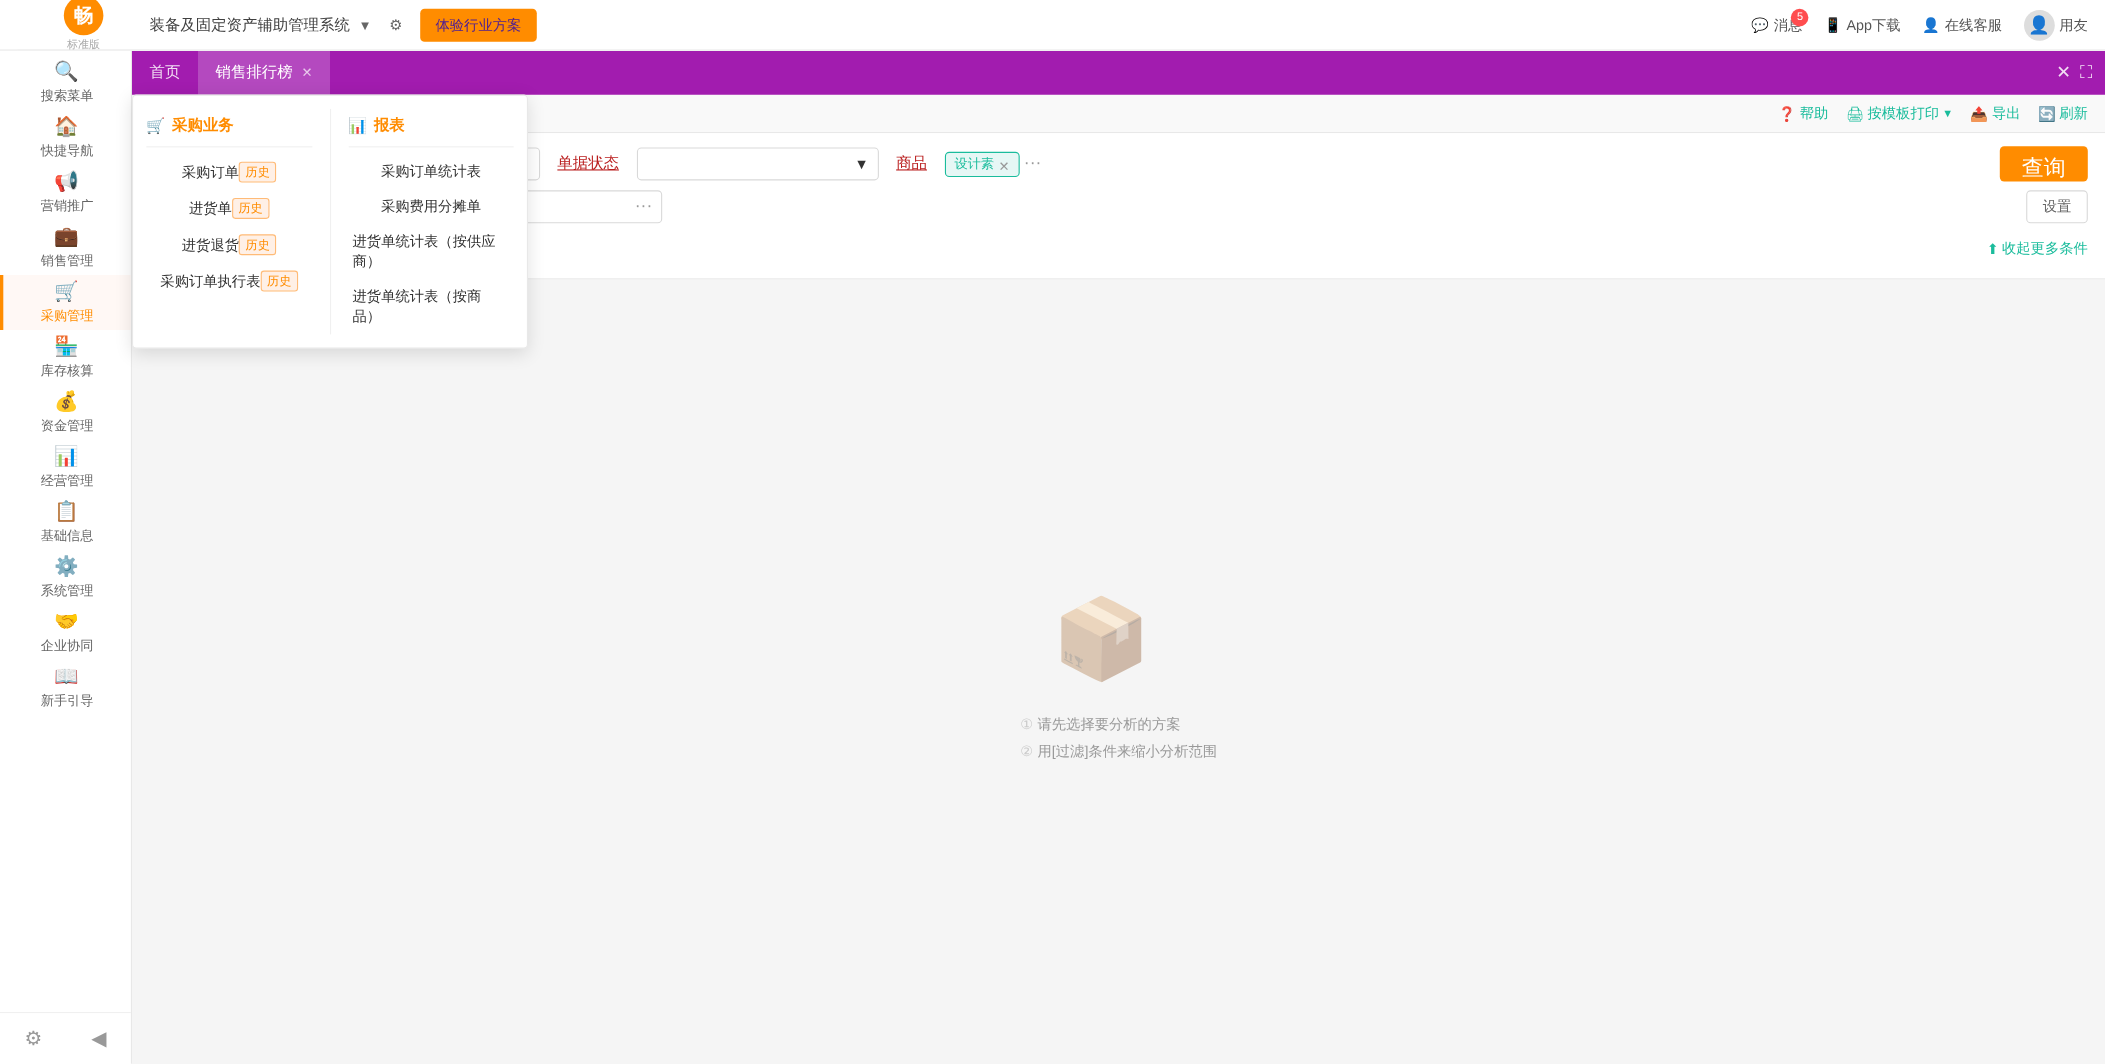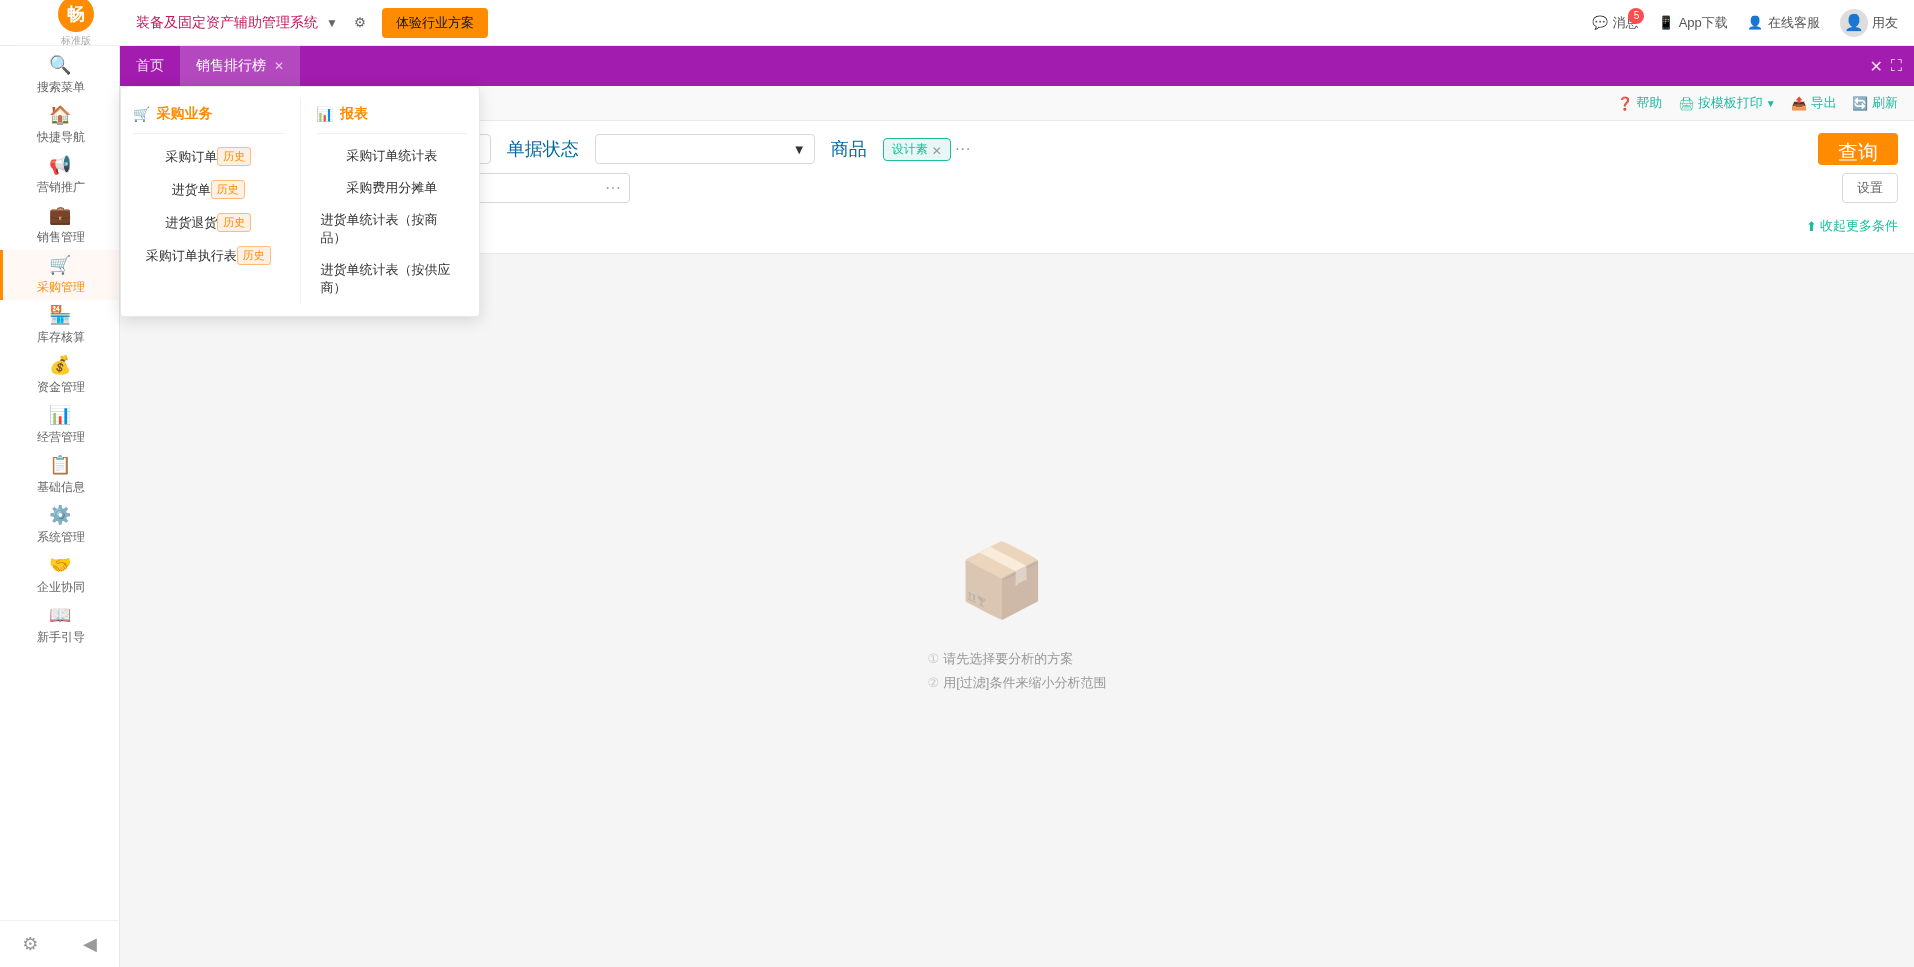--- a/index.html
+++ b/index.html
@@ -25,32 +25,32 @@
       color: #fff; font-size: 18px; font-weight: bold;
     }
     .header-center {
       flex: 1;
       display: flex;
       align-items: center;
       gap: 8px;
     }
     .system-title {
       font-size: 14px;
-      color: #be185d;
+      color: #404040;
     }
     .header-dropdown-btn {
       background: none; border: none; cursor: pointer; color: #666;
       font-size: 12px;
     }
     .settings-icon-btn {
       background: none; border: none; cursor: pointer; color: #666;
       width: 28px; height: 28px; display: flex; align-items: center; justify-content: center;
     }
     .industry-btn {
-      background: #ff8c00; color: #0f172a;
+      background: #ff8c00; color: #4c1d95;
       border: none; border-radius: 4px;
       padding: 6px 14px; font-size: 13px; cursor: pointer;
     }
     .header-right {
       display: flex;
       align-items: center;
       gap: 20px;
     }
     .header-icon-item {
       display: flex; align-items: center; gap: 4px;
@@ -174,21 +174,21 @@
       display: flex;
       align-items: center;
       gap: 16px;
       flex-wrap: wrap;
       margin-bottom: 8px;
     }
     .filter-row:last-child { margin-bottom: 0; }
     .action-link {
       color: #1abc9c; font-size: 13px; cursor: pointer; display: flex; align-items: center; gap: 3px;
     }
-    .filter-label { color: #0369a1; font-size: 18px; white-space: nowrap; }
+    .filter-label { color: #b91c1c; font-size: 14px; white-space: nowrap; text-decoration: underline; }
     .filter-input {
       border: 1px solid #d9d9d9; border-radius: 4px;
       padding: 4px 8px; font-size: 13px; color: #333;
       height: 30px; min-width: 160px;
       display: flex; align-items: center; justify-content: space-between;
       cursor: pointer;
     }
     .filter-input-wide { min-width: 220px; }
     .filter-tag {
       background: #e6f7f5; border: 1px solid #1abc9c;
@@ -525,20 +525,20 @@
         <span>📊</span>
         <span>报表</span>
       </div>
       <div class="dropdown-item">
         <span>采购订单统计表</span>
       </div>
       <div class="dropdown-item">
         <span>采购费用分摊单</span>
       </div>
       <div class="dropdown-item">
+        <span>进货单统计表（按供应商）</span>
+      </div>
+      <div class="dropdown-item">
         <span>进货单统计表（按商品）</span>
       </div>
-      <div class="dropdown-item">
-        <span>进货单统计表（按供应商）</span>
-      </div>
     </div>
   </div>
 </div>
 
 </body></html>

